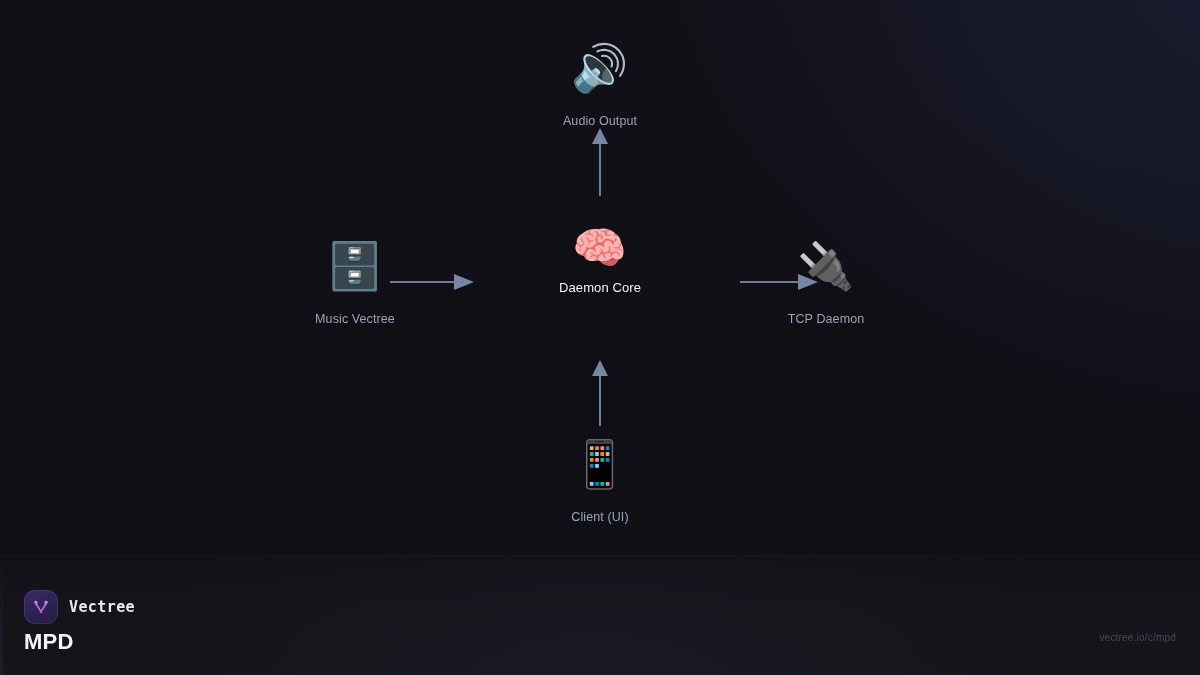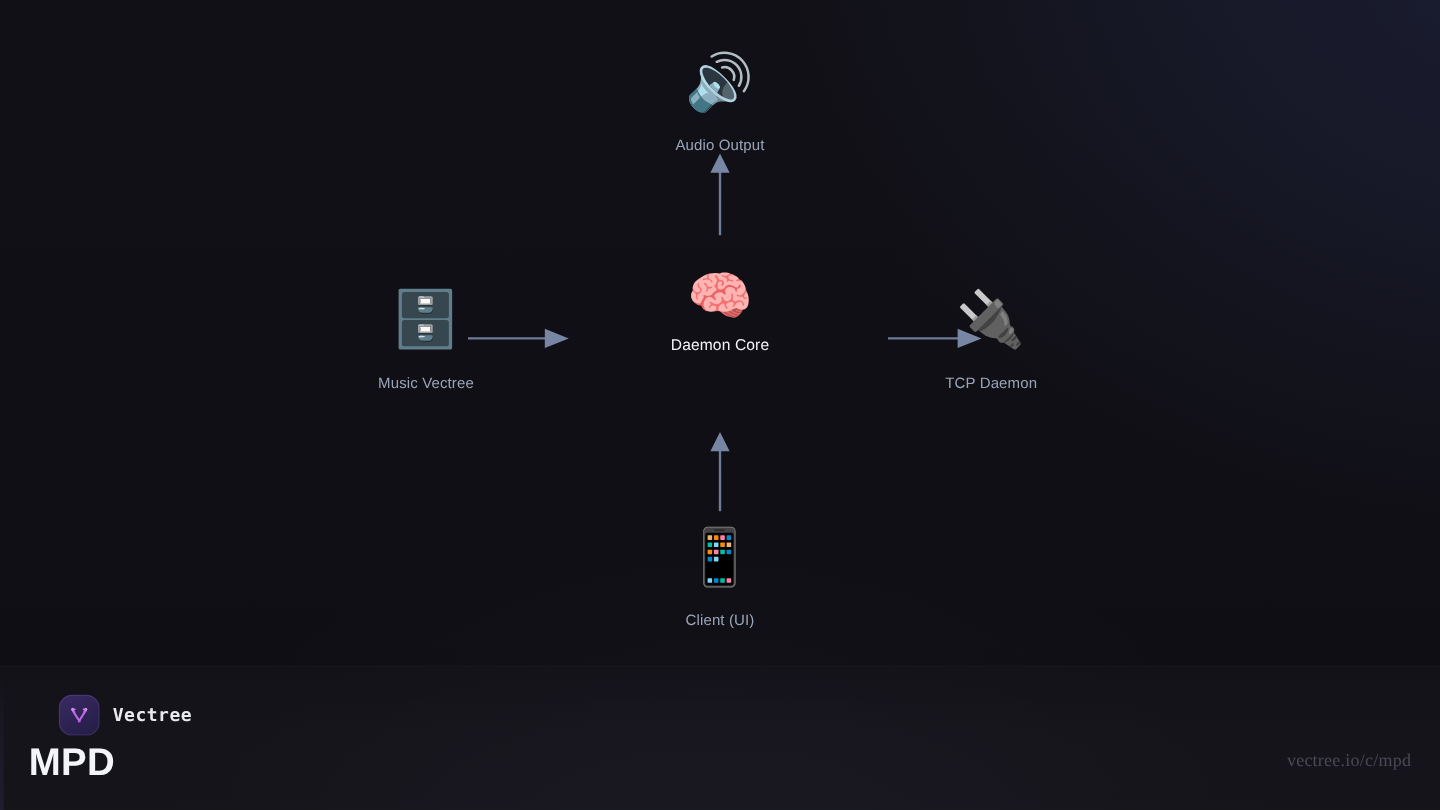--- a/index.html
+++ b/index.html
@@ -105,21 +105,20 @@
   
   #brand {
     position: absolute;
     left: 24px;
     bottom: 22px;
   }
   #brand-row {
     display: flex;
     align-items: center;
     gap: 11px;
-    margin-left: 25px;
   }
   #brand-logo {
     width: 34px;
     height: 34px;
     border-radius: 11px;
     background: linear-gradient(150deg, #3a2a63 0%, #2d2352 55%, #241c46 100%);
     box-shadow: inset 0 0 0 1px rgba(160,120,230,0.18);
     display: flex;
     align-items: center;
     justify-content: center;
@@ -127,32 +126,32 @@
   }
   #brand-name {
     font-family: "DejaVu Sans Mono", "Liberation Mono", monospace;
     font-size: 15px;
     font-weight: bold;
     color: #e9eaf0;
     letter-spacing: 0.4px;
   }
   #brand-title {
     margin-top: 6px;
-    font-size: 32px;
+    font-size: 22px;
     font-weight: bold;
     color: #f4f5f8;
     letter-spacing: 0.2px;
     line-height: 1.05;
   }
   #brand-url {
     position: absolute;
     right: 24px;
     bottom: 32px;
-    font-family: Liberation Serif, serif;
-    font-size: 15px;
+    font-family: Liberation Sans, sans-serif;
+    font-size: 10px;
     color: #4a4a55;
     letter-spacing: 0.2px;
   }
 </style>
 </head>
 <body>
 
 <div id="stage">
 
   <div id="bottom-slab"></div>

